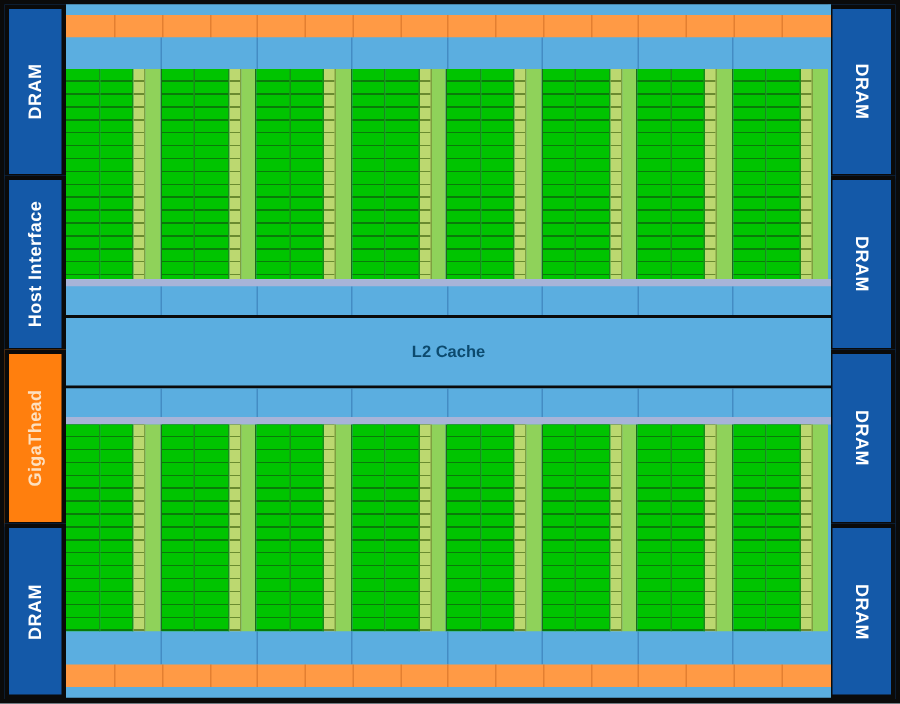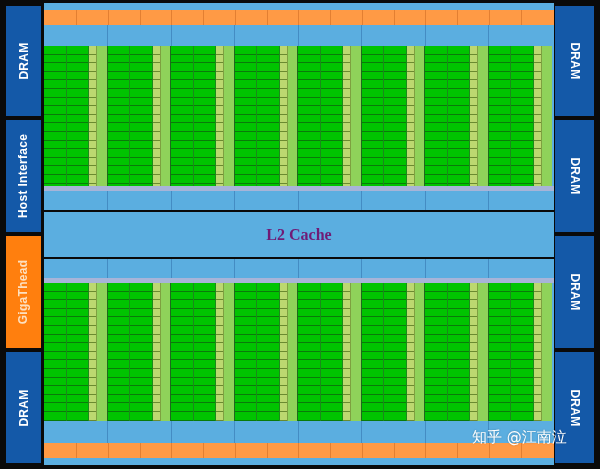--- a/index.html
+++ b/index.html
@@ -21,21 +21,21 @@
     .blue { background: #5baee0; }
     .orng { background: #ff9a45; }
     .lav  { background: #a7b4d8; }
 
     .vline { position: absolute; top: 0; bottom: 0; width: 1px; background: rgba(40,100,160,0.45); }
     .oline { position: absolute; top: 0; bottom: 0; width: 1px; background: rgba(200,100,30,0.5); }
 
     .black-line { position: absolute; left: 0; width: 510px; height: 2px; background: #0a0a0a; }
 
     .l2 { display: flex; align-items: center; justify-content: center; }
-    .l2-label { color: #701a75; font-weight: bold; font-size: 16px; font-family: Liberation Serif, serif; }
+    .l2-label { color: #0c4a6e; font-weight: bold; font-size: 11px; }
 
     .sm-row { position: absolute; left: 0; width: 510px; display: flex; }
     .sm { position: relative; width: 63.5px; height: 100%; display: flex; border-right: 1px solid #1d6a1d; box-sizing: border-box; }
     .sm:last-child { border-right: none; }
     .core-col { width: 22.5px; height: 100%; box-sizing: border-box; border-right: 1px solid #1a8a1a;
                 background-color: #00c400;
                 background-image: repeating-linear-gradient(to bottom, transparent 0, transparent 7.6px, #0a7a0a 7.6px, #0a7a0a 8.6px); }
     .olive-col { width: 8px; height: 100%; box-sizing: border-box; border-right: 1px solid #7ea040;
                  background-color: #bcd870;
                  background-image: repeating-linear-gradient(to bottom, transparent 0, transparent 7.6px, #6a8a30 7.6px, #6a8a30 8.6px); }
@@ -255,14 +255,13 @@
         <div class="oline" style="left:318px"></div>
         <div class="oline" style="left:350px"></div>
         <div class="oline" style="left:381px"></div>
       <div class="oline" style="left:413px"></div>
         <div class="oline" style="left:445px"></div>
         <div class="oline" style="left:477px"></div>
     </div>
     <div class="band blue" style="top:455px;height:7px;"></div>
   </div>
 
-  <div id="watermark">知乎 @江南泣</div>
 </div>
 
 </body></html>

